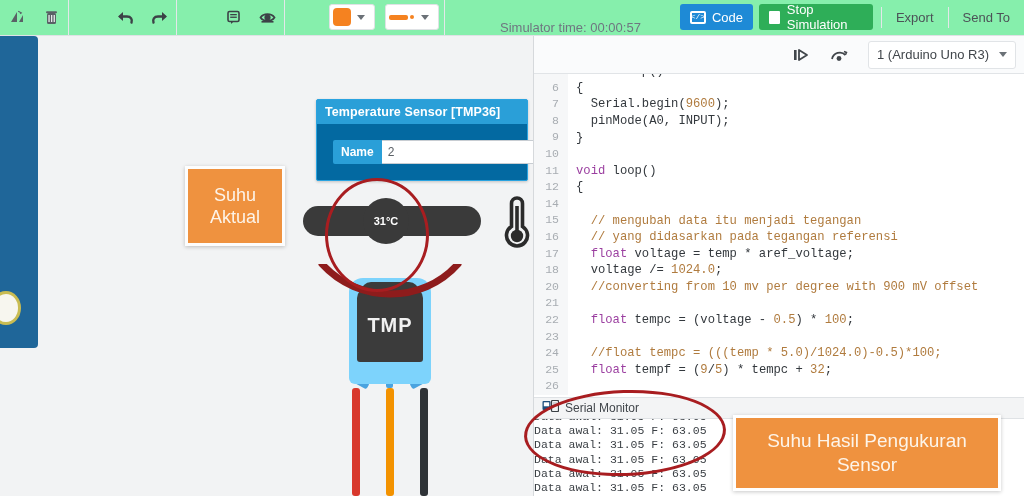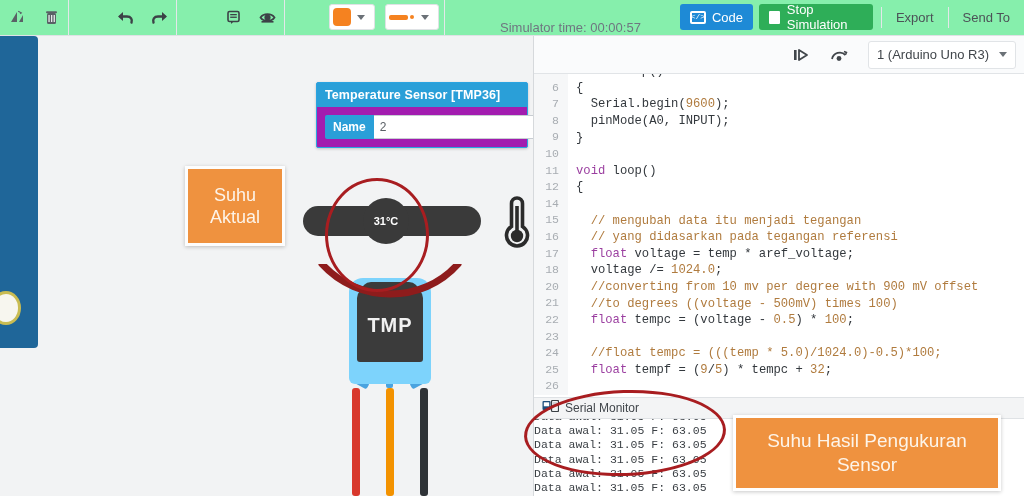--- a/index.html
+++ b/index.html
@@ -74,29 +74,29 @@
     content: ""; position: absolute; left: 0; bottom: -48px; width: 60px; height: 52px;
     background: #1f6699; border-radius: 0 0 6px 6px;
   }
   .board-hole {
     position: absolute; border-radius: 50%; background: #f7f6ef;
     box-shadow: 0 0 0 3px #c9bc52;
   }
 
   
   .sensor-panel {
-    position: absolute; left: 316px; top: 46px; width: 212px;
-    border: 1px solid #2aa3e0; background: #a21caf; border-radius: 2px;
+    position: absolute; left: 316px; top: 63px; width: 212px;
+    border: 1px solid #2aa3e0; background: #0369a1; border-radius: 2px;
     box-shadow: 0 1px 3px rgba(0,0,0,.2);
   }
   .sensor-panel-title {
     background: #2a9fd8; color: #fff; font-size: 12.5px; font-weight: bold;
     padding: 5px 8px; letter-spacing: .1px;
   }
-  .sensor-panel-row { display: flex; align-items: stretch; padding: 8px; gap: 0; }
+  .sensor-panel-row { display: flex; align-items: stretch; padding: 16px; gap: 0; }
   .sensor-name-label {
     background: #2a9fd8; color: #fff; font-size: 12px; font-weight: bold;
     padding: 4px 8px; display: flex; align-items: center; border-radius: 2px 0 0 2px;
   }
   .sensor-name-input {
     flex: 1; border: 1px solid #c8cdd2; border-left: none; background: #fff;
     font-size: 12px; color: #5a6066; padding: 4px 6px; outline: none;
     font-family: "Liberation Sans", sans-serif;
   }
 
@@ -412,21 +412,20 @@
           <div class="cl">
             <span class="ln">18</span>
             <span class="ct">  voltage /= <span class="c-num">1024.0</span>;</span>
           </div>
           <div class="cl">
             <span class="ln">20</span>
             <span class="ct"><span class="c-com">  //converting from 10 mv per degree with 900 mV offset</span></span>
           </div>
           <div class="cl">
             <span class="ln">21</span>
-            <span class="ct"><span class="c-com">  //to degrees ((voltage - 500mV) times 100)</span></span>
           </div>
           <div class="cl">
             <span class="ln">22</span>
             <span class="ct">  <span class="c-kw">float</span><span> tempc = (voltage - <span class="c-num">0.5</span>) * <span class="c-num">100</span>;</span></span>
           </div>
           <div class="cl">
             <span class="ln">23</span>
             <span class="ct"></span>
           </div>
           <div class="cl">

